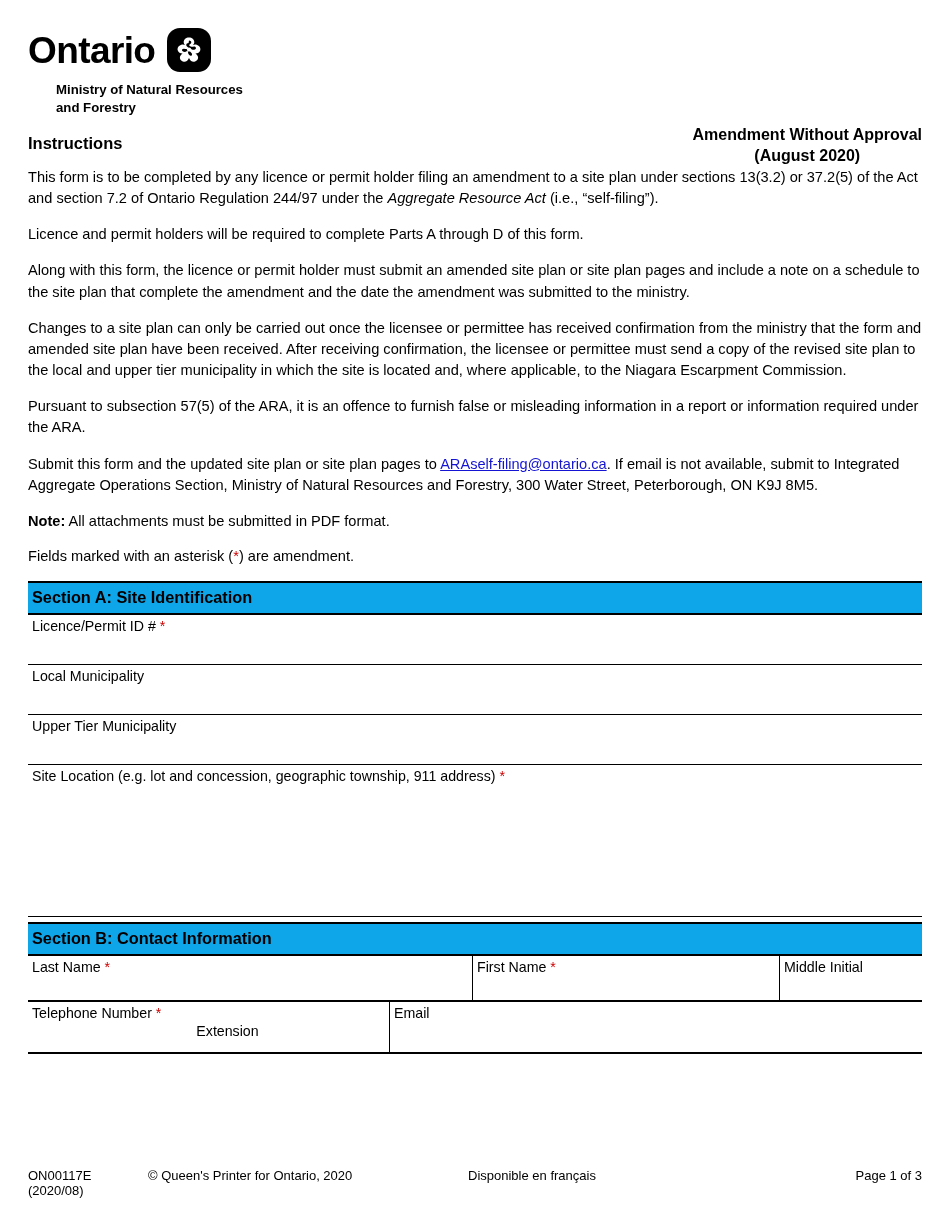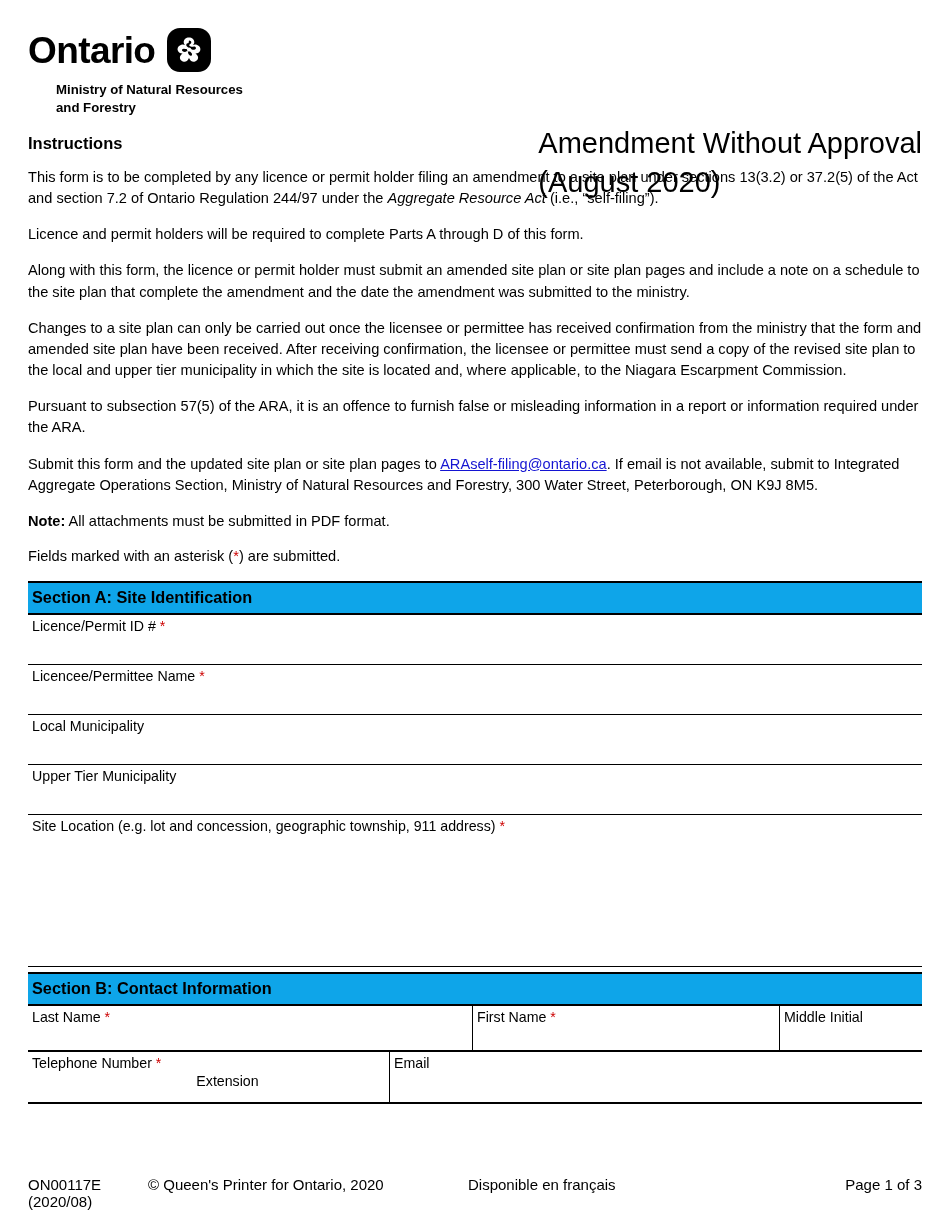--- a/index.html
+++ b/index.html
@@ -53,23 +53,23 @@
   .ministry {
     font-size: 13.2px;
     font-weight: bold;
     line-height: 1.33;
     margin-left: 28px;
     padding-top: 9px;
     flex: 0 0 auto;
   }
   .doc-title {
     margin-left: auto;
-    text-align: left;
-    font-size: 29px;
-    font-weight: normal;
+    text-align: center;
+    font-size: 16px;
+    font-weight: bold;
     line-height: 1.33;
     padding-top: 8px;
   }
 
   
   .instructions-head {
     font-size: 16.5px;
     font-weight: bold;
     margin-top: 38px;
     margin-bottom: 14px;
@@ -130,23 +130,23 @@
     text-align: center;
     padding-left: 34px;
     padding-top: 2px;
   }
 
   
   .footer {
     position: absolute;
     left: 28px;
     right: 28px;
-    bottom: 20px;
-    display: flex;
-    font-size: 15px;
+    bottom: 32px;
+    display: flex;
+    font-size: 13px;
     align-items: baseline;
   }
   .f-id    { width: 120px; }
   .f-copy  { width: 320px; }
   .f-fr    { flex: 1; }
   .f-page  { margin-left: auto; }
 </style>
 </head>
 <body>
 
@@ -181,33 +181,29 @@
   <p class="para">Along with this form, the licence or permit holder must submit an amended site plan or site plan pages and include a note on a schedule to the site plan that complete the amendment and the date the amendment was submitted to the ministry.</p>
 
   <p class="para">Changes to a site plan can only be carried out once the licensee or permittee has received confirmation from the ministry that the form and amended site plan have been received. After receiving confirmation, the licensee or permittee must send a copy of the revised site plan to the local and upper tier municipality in which the site is located and, where applicable, to the Niagara Escarpment Commission.</p>
 
   <p class="para">Pursuant to subsection 57(5) of the ARA, it is an offence to furnish false or misleading information in a report or information required under the ARA.</p>
 
   <p class="para"><span>Submit this form and the updated site plan or site plan pages to </span><a class="email-link" href="#">ARAself-filing@ontario.ca</a><span>. If email is not available, submit to Integrated Aggregate Operations Section, Ministry of Natural Resources and Forestry, 300 Water Street, Peterborough, ON  K9J 8M5.</span></p>
 
   <p class="para tight"><span class="bold">Note:</span><span> All attachments must be submitted in PDF format.</span></p>
 
-  <p class="para tight"><span>Fields marked with an asterisk (</span><span class="req">*</span><span>) are submitted.</span></p>
+  <p class="para tight"><span>Fields marked with an asterisk (</span><span class="req">*</span><span>) are amendment.</span></p>
 
   <div class="section-bar">Section A: Site Identification</div>
 
   <div class="field-row f-h50">
     <span class="lbl"><span>Licence/Permit ID # </span><span class="req">*</span></span>
     <span></span>
   </div>
 
-  <div class="field-row f-h50">
-    <span class="lbl"><span>Licencee/Permittee Name </span><span class="req">*</span></span>
-    <span></span>
-  </div>
 
   <div class="field-row f-h50">
     <span class="lbl"><span>Local Municipality</span><span class="req"></span></span>
     <span></span>
   </div>
 
   <div class="field-row f-h50">
     <span class="lbl"><span>Upper Tier Municipality</span><span class="req"></span></span>
     <span></span>
   </div>

